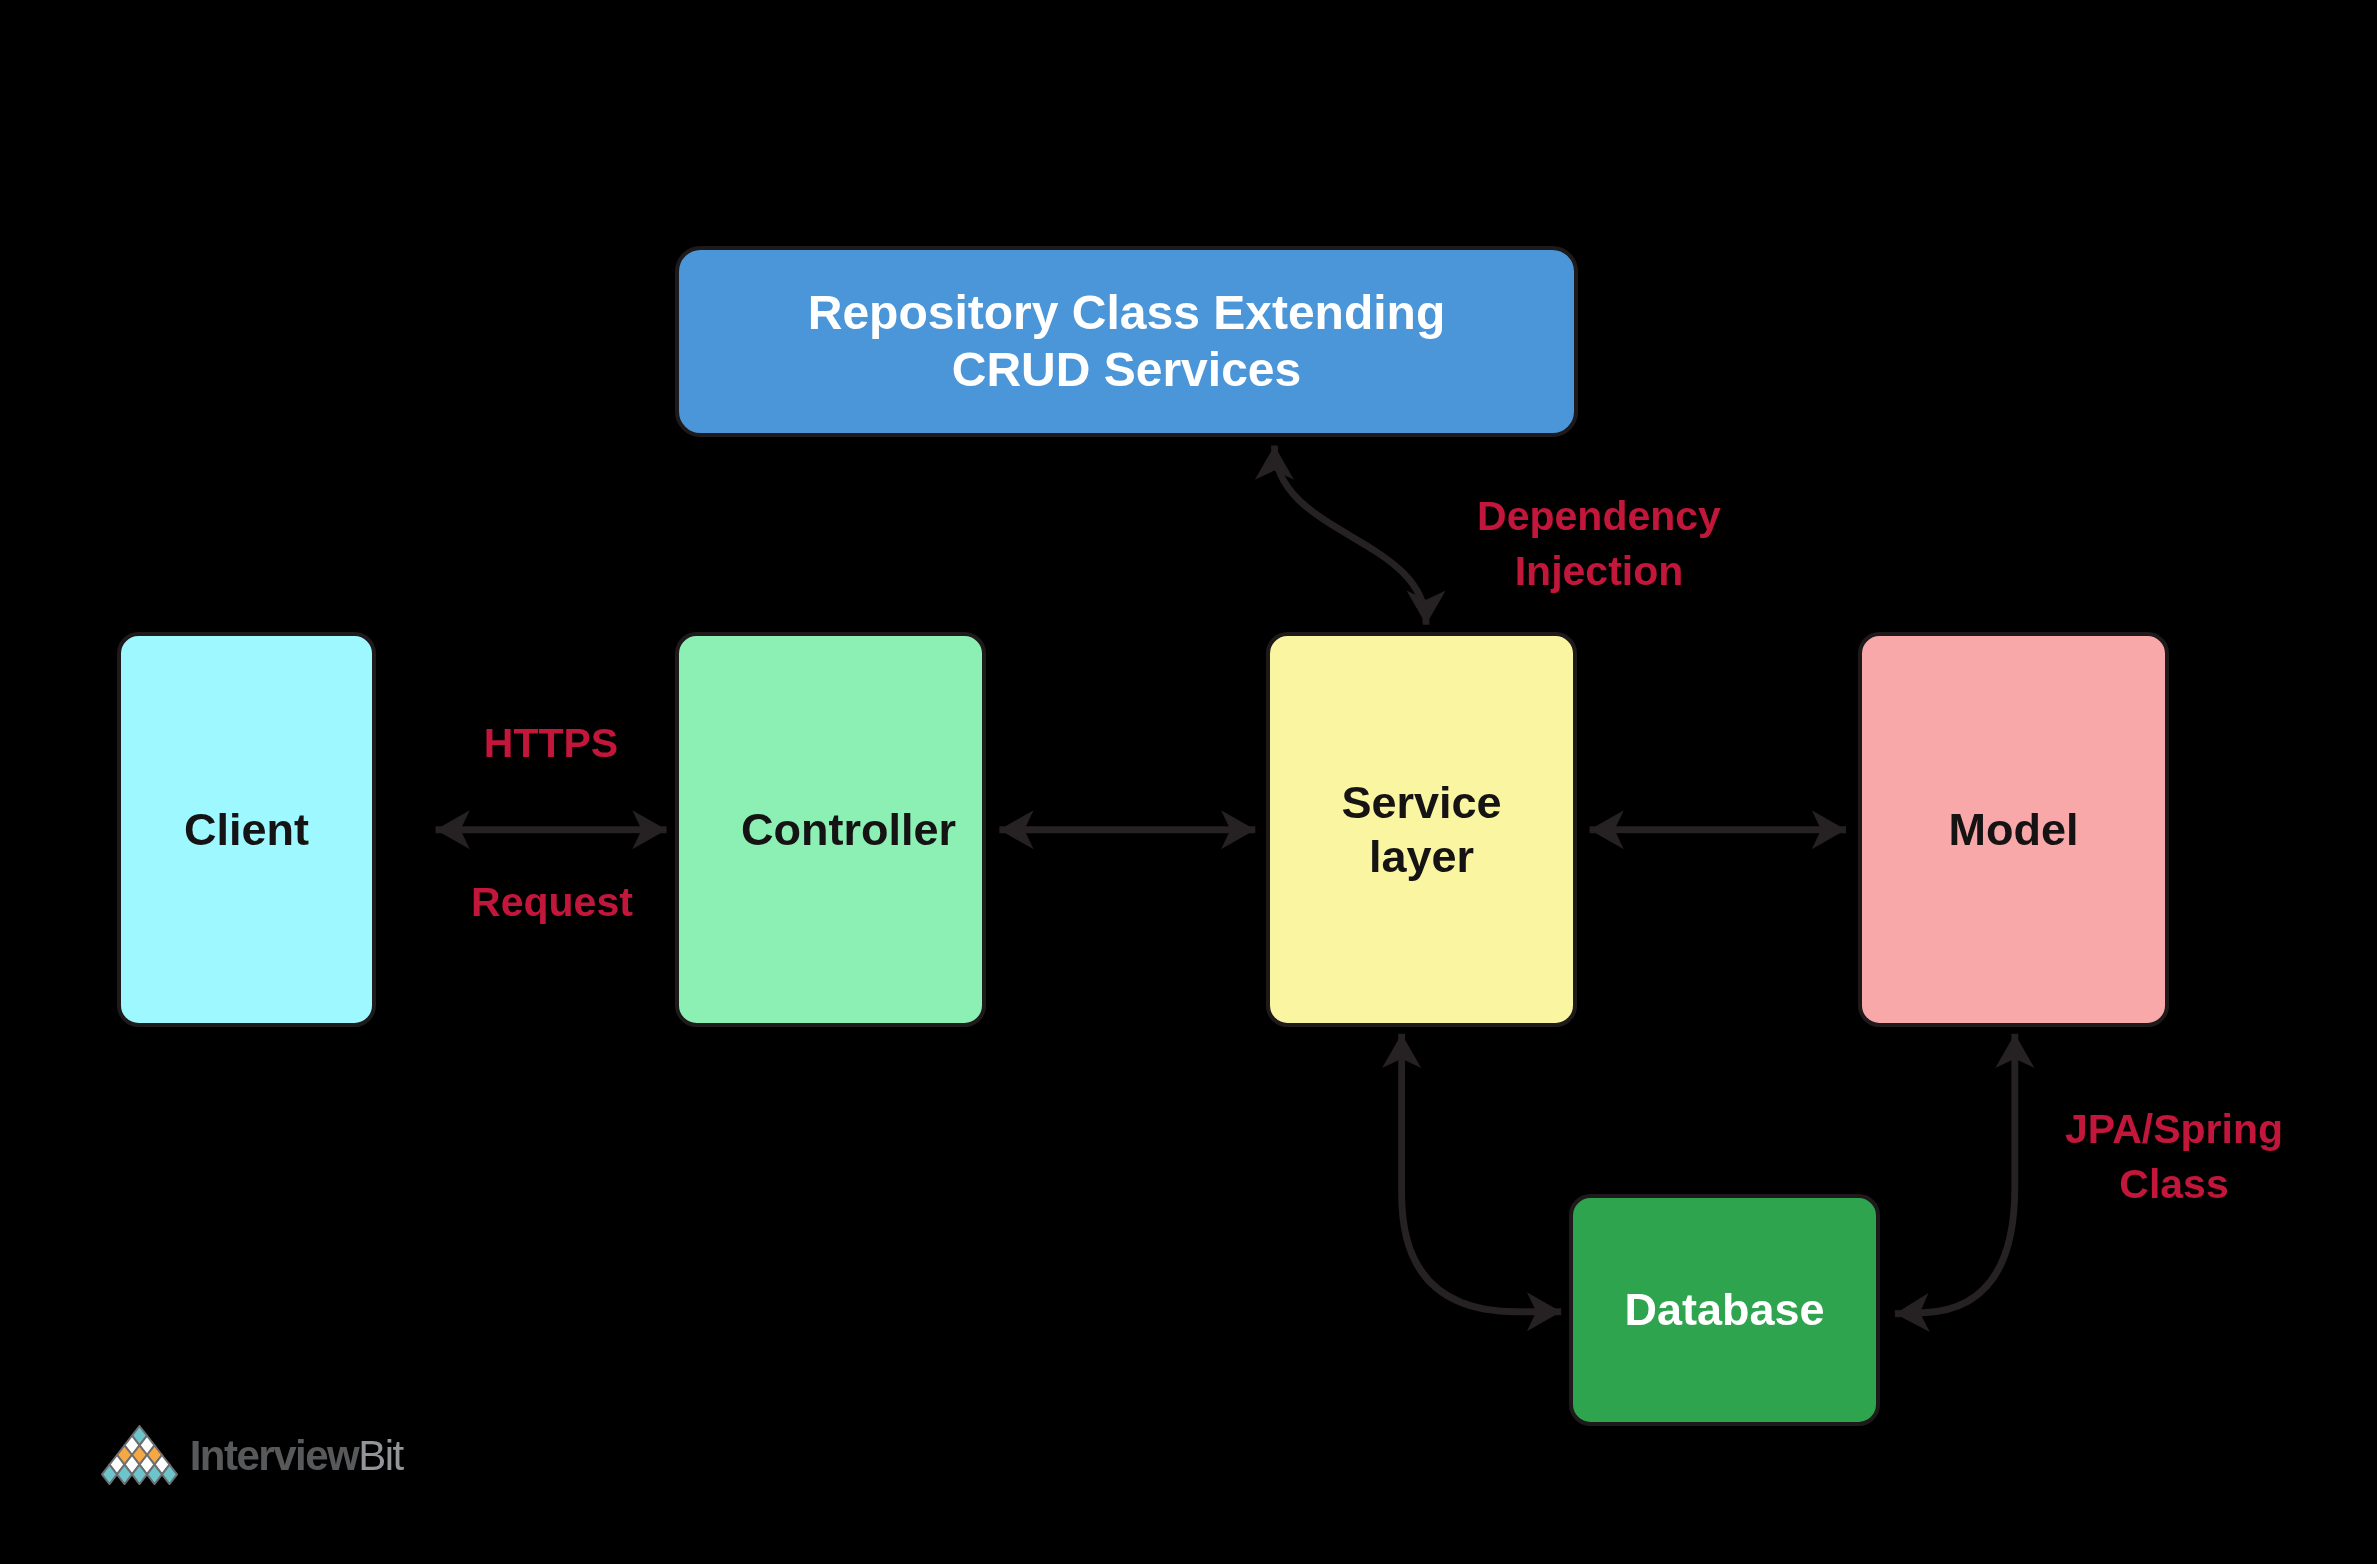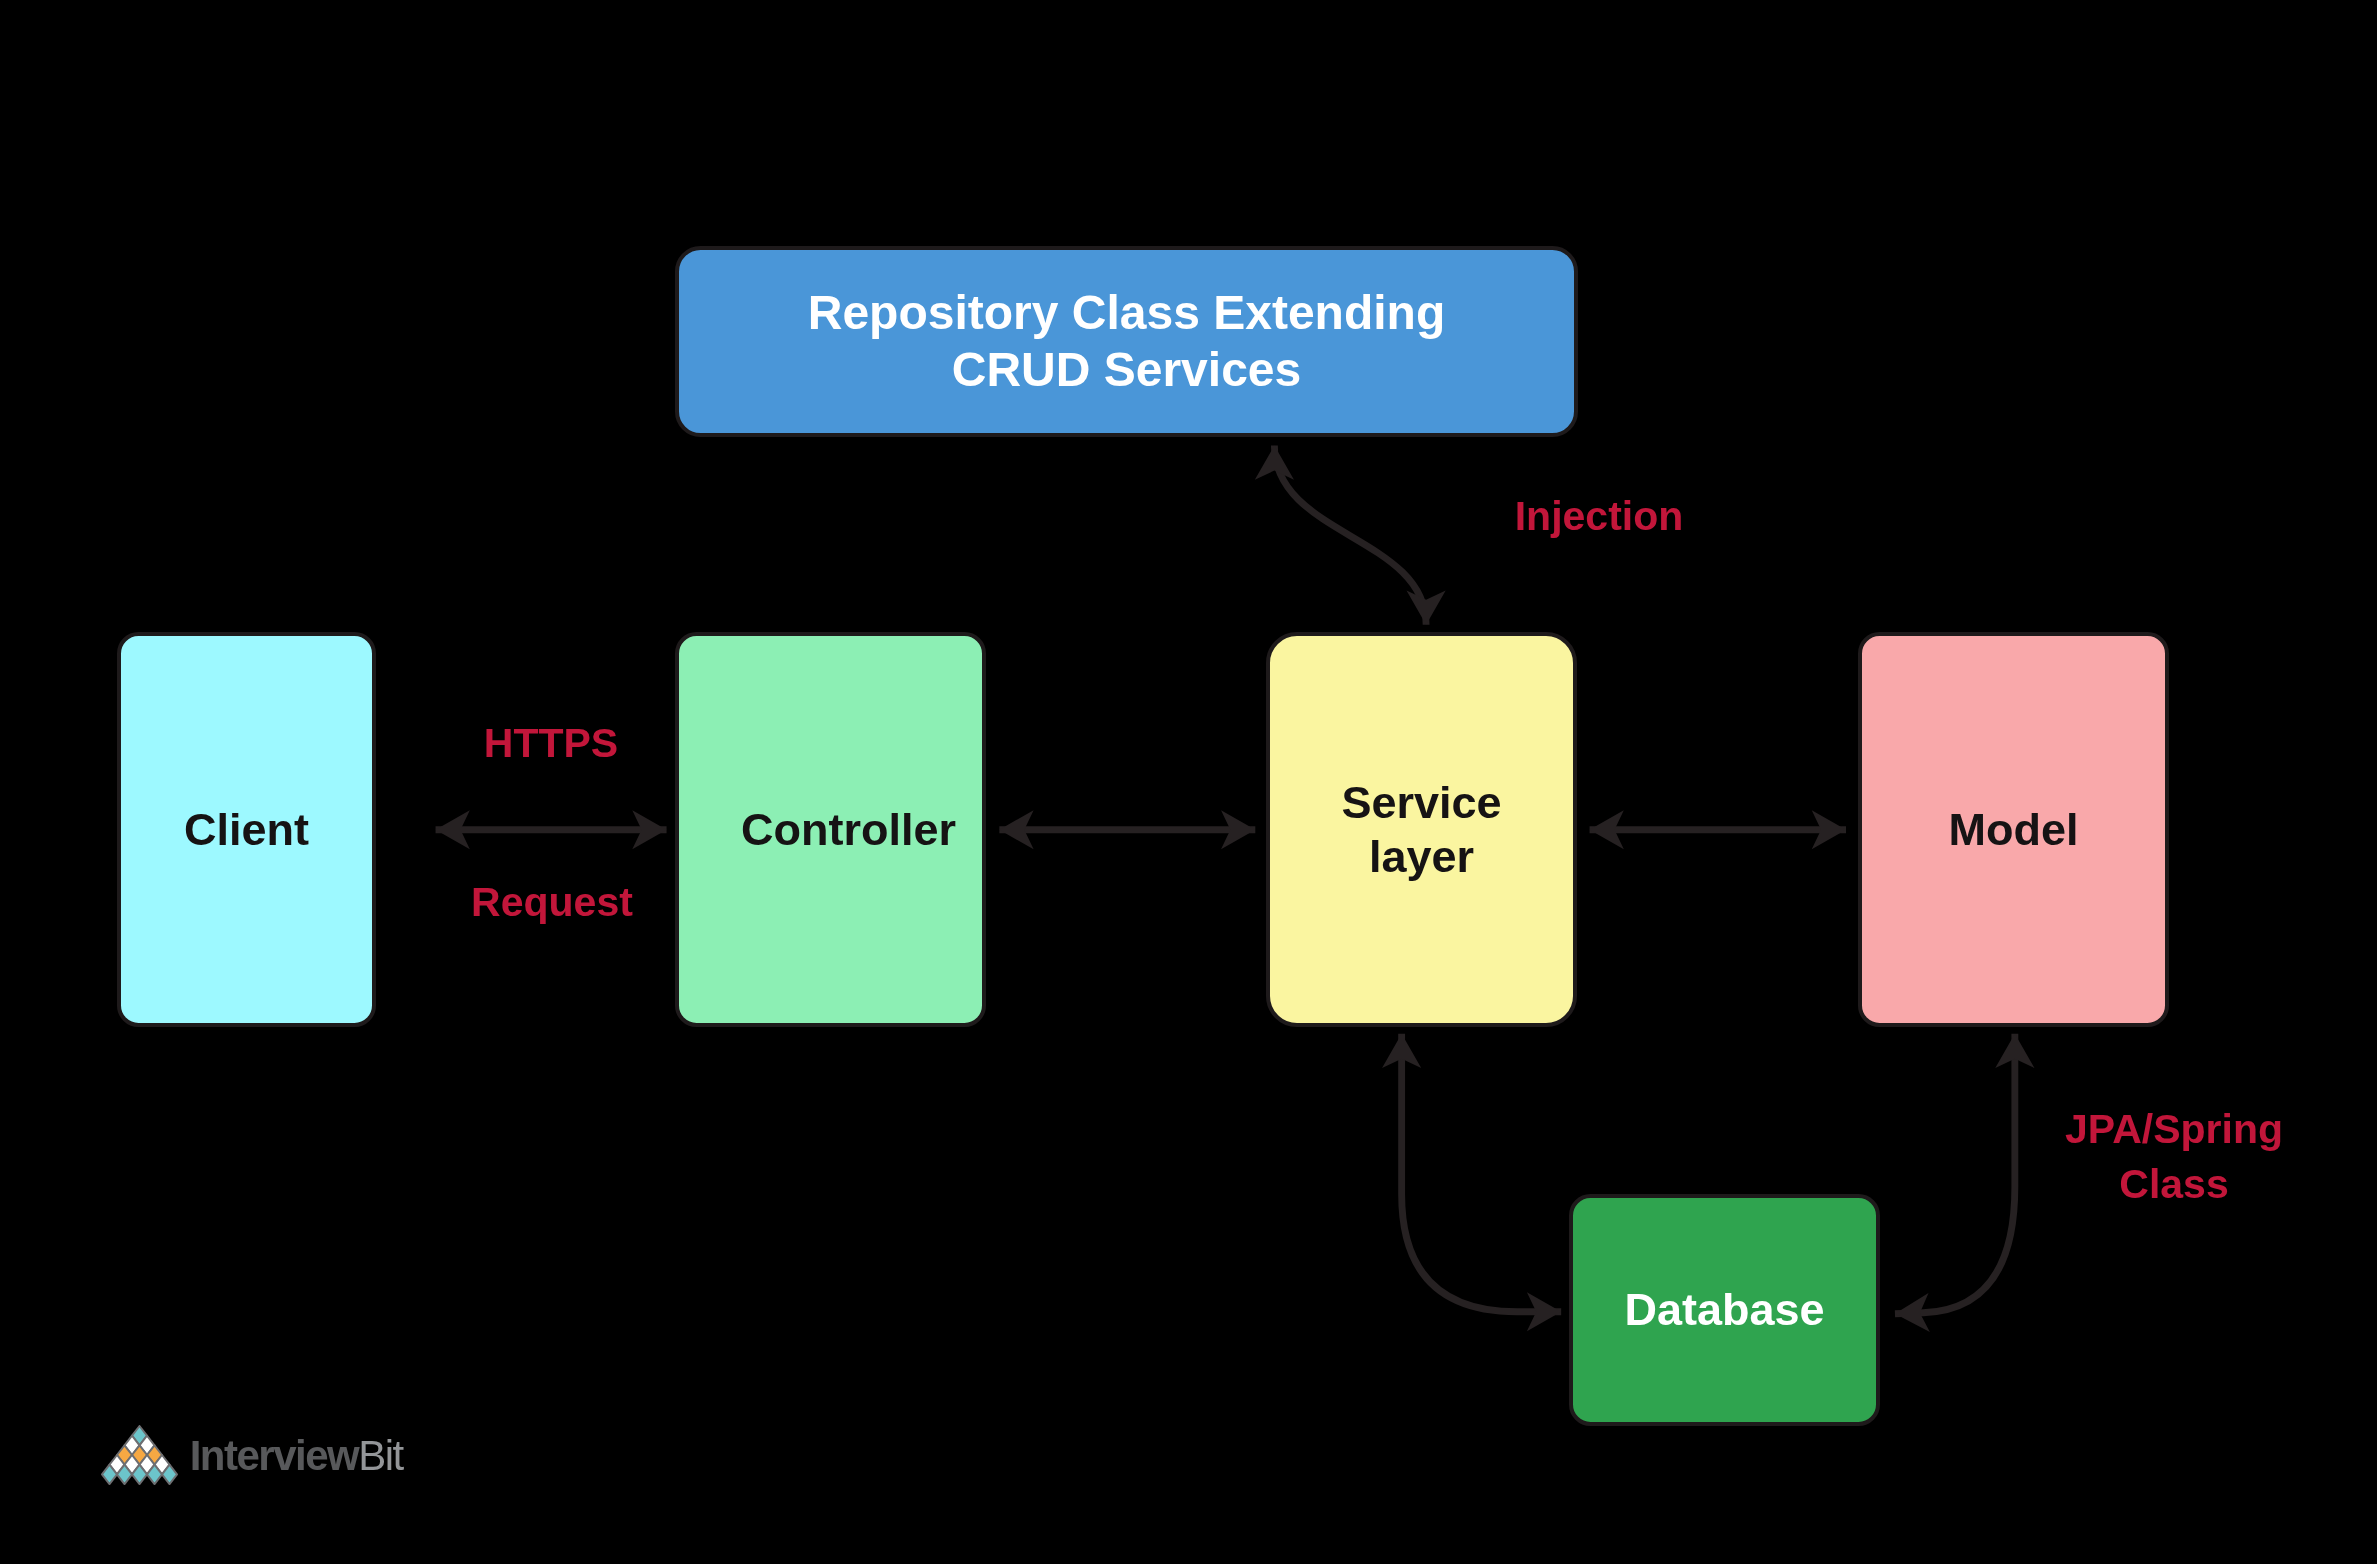--- a/index.html
+++ b/index.html
@@ -25,21 +25,21 @@
     line-height:1.18;
   }
   .node-repository{
     left:675px;top:246px;width:903px;height:191px;
     background:var(--repository-fill);
     color:var(--light-text);
     font-size:48px;border-radius:25.5px;
   }
   .node-client{left:117px;top:632px;width:259px;height:395px;background:var(--client-fill);}
   .node-controller{left:675px;top:632px;width:311px;height:395px;background:var(--controller-fill);padding-left:36px;}
-  .node-service{left:1266px;top:632px;width:311px;height:395px;background:var(--service-fill);border-radius:31px;}
+  .node-service{left:1266px;top:632px;width:311px;height:395px;background:var(--service-fill);}
   .node-model{left:1858px;top:632px;width:311px;height:395px;background:var(--model-fill);}
   .node-database{
     left:1569px;top:1194px;width:311px;height:232px;
     background:var(--database-fill);
     color:var(--light-text);
   }
   .edge-label{
     position:absolute;
     width:294px;
     text-align:center;
@@ -116,20 +116,21 @@
 
   <div class="node node-database">
     <div>Database</div>
   </div>
 
   <div class="edge-label lbl-https">HTTPS</div>
 
   <div class="edge-label lbl-request">Request</div>
 
   <div class="edge-label lbl-dependency">
+    <div>Dependency</div>
     <div>Injection</div>
   </div>
 
   <div class="edge-label lbl-jpa">
     <div>JPA/Spring</div>
     <div>Class</div>
   </div>
 
   <div class="logo">
     <svg class="logo-mark" width="77" height="61" viewBox="-1 -2 158 126">

